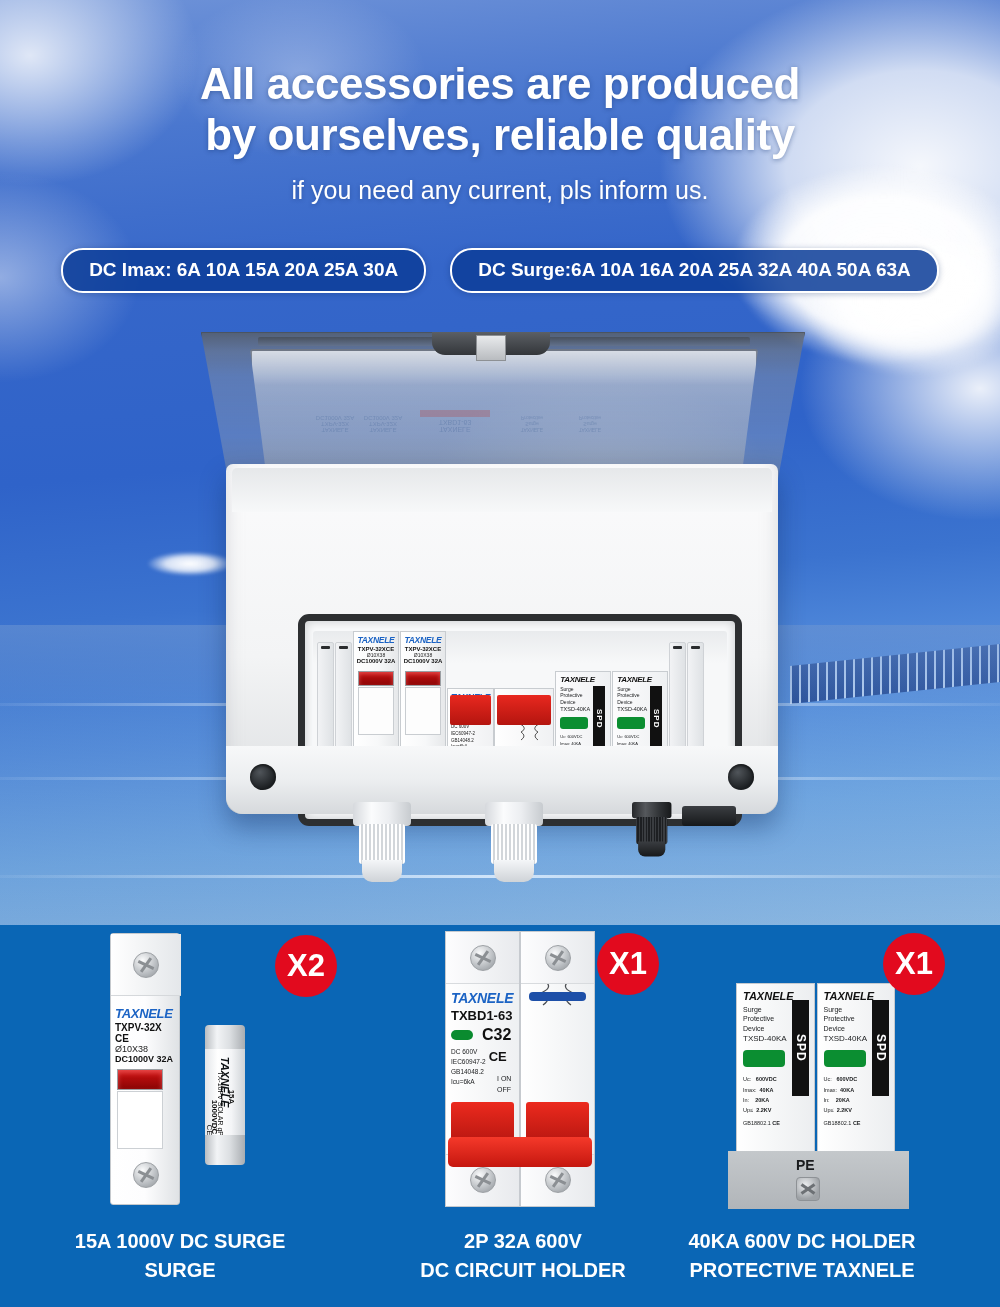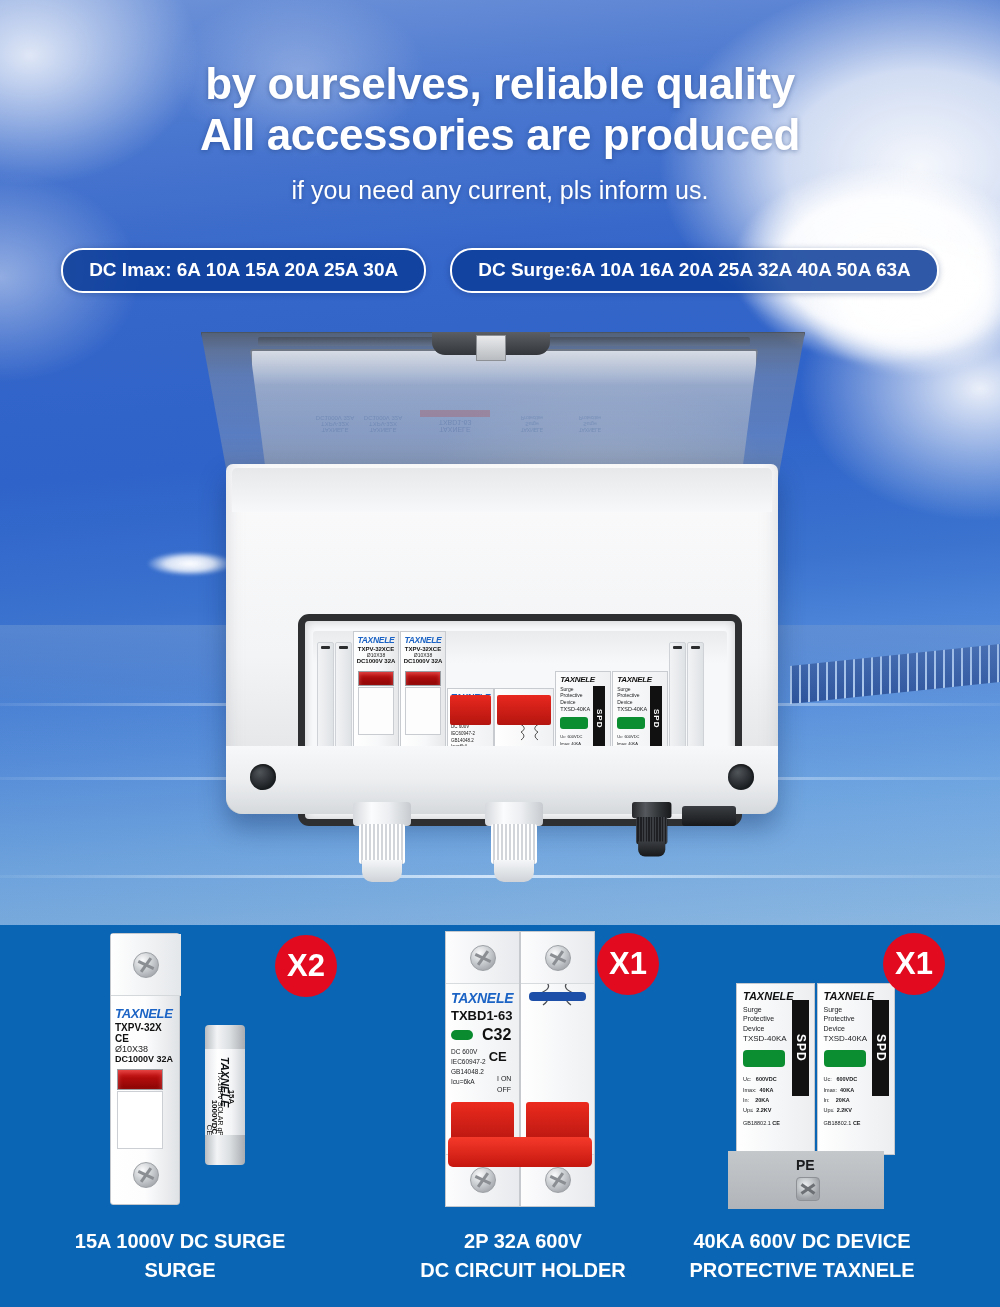--- a/index.html
+++ b/index.html
@@ -236,21 +236,21 @@
   .bigGreen { width:22px; height:10px; border-radius:5px; background:#0a8b2f; }
   .bToggleTop { position:absolute; left:5px; right:5px; bottom:62px; height:42px;
     background:linear-gradient(to bottom,#ec2a1e,#b61610); border-radius:3px; }
   .bToggleBar { position:absolute; left:3px; bottom:40px; width:144px; height:30px;
     background:linear-gradient(to bottom,#f5392a,#c5170f); border-radius:5px; }
 
   
   .bspd { position:absolute; left:0; top:4px; width:170px; height:280px; }
   .spdTopPlate { position:absolute; left:0; top:0; width:170px; height:58px;
     background:linear-gradient(to bottom,#d4d7da,#bcc0c4); }
-  .spdBotPlate { position:absolute; left:0; bottom:0; width:156px; height:58px;
+  .spdBotPlate { position:absolute; left:0; bottom:0; width:181px; height:58px;
     background:linear-gradient(to bottom,#c4c8cb,#b1b5b9);text-align:right; }
   .spdMid { position:absolute; left:8px; top:54px; width:154px; height:172px; display:flex; gap:2px; }
   .bspdCol { flex:1; position:relative; background:linear-gradient(to right,#ffffff,#eceef0); border:1px solid #c6cacf; }
   .bspdStripe { position:absolute; right:5px; top:16px; width:17px; height:96px; background:#111;
     color:#fff; font-size:12px; font-weight:bold; letter-spacing:1px;
     writing-mode:vertical-rl; text-align:center; line-height:17px; }
   .bspdGreen { width:42px; height:17px; border-radius:4px; background:#0b8e31; }
   .termScrew { position:absolute; width:24px; height:24px; border-radius:4px;
     background:radial-gradient(circle at 38% 32%, #eceef0, #9ea2a6 70%); border:1px solid #8e9296; }
   .termScrew::before, .termScrew::after { content:""; position:absolute; left:50%; top:50%;
@@ -273,22 +273,22 @@
   <div class="panels">
 
     <div class="panelsShade"></div>
     <div class="panelRail" style="top:78px"></div>
     <div class="panelRail" style="top:152px"></div>
     <div class="panelRail" style="top:250px"></div>
   </div>
 </div>
 
 <div class="headline">
+  <div>All accessories are produced</div>
   <div>by ourselves, reliable quality</div>
-  <div>All accessories are produced</div>
 </div>
 <div class="subhead">if you need any current, pls inform us.</div>
 
 <div class="pillrow">
   <div class="pill">DC Imax: 6A 10A 15A 20A 25A 30A</div>
   <div class="pill">DC Surge:6A 10A 16A 20A 25A 32A 40A 50A 63A</div>
 </div>
 
 <div class="box">
 
@@ -613,16 +613,16 @@
 
   <div class="caption" style="left:10px;  top:302px">
     <div>15A 1000V  DC SURGE</div>
     <div>SURGE</div>
   </div>
   <div class="caption" style="left:353px; top:302px">
     <div>2P 32A 600V</div>
     <div>DC CIRCUIT HOLDER</div>
   </div>
   <div class="caption" style="left:632px; top:302px">
-    <div>40KA 600V DC DEVICE</div>
+    <div>40KA 600V DC HOLDER</div>
     <div>PROTECTIVE TAXNELE</div>
   </div>
 </div>
 
 </body></html>

